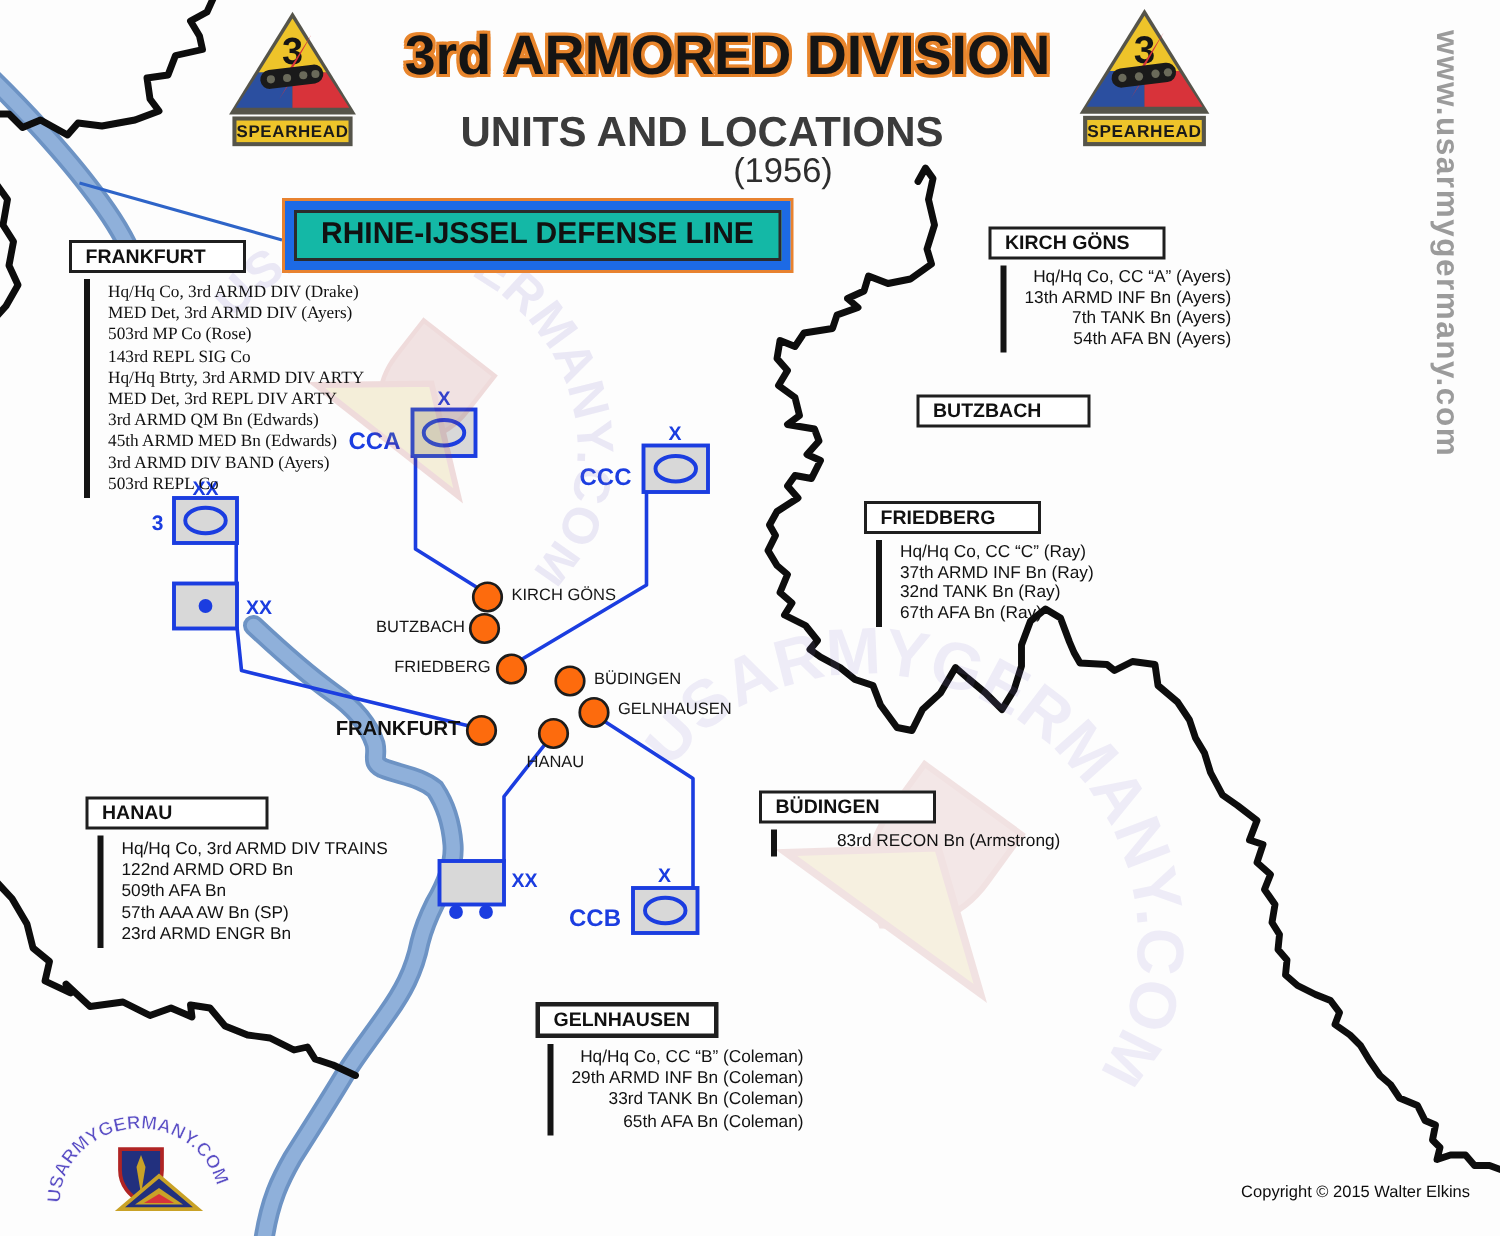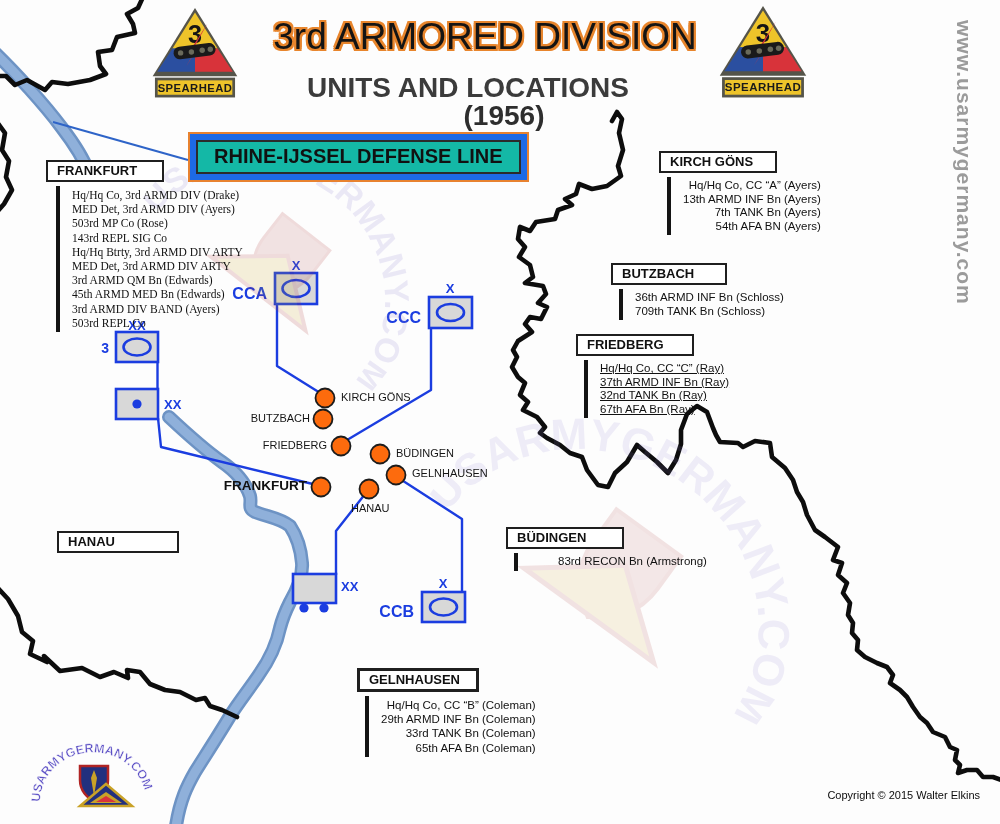--- a/index.html
+++ b/index.html
@@ -1,25 +1,25 @@
 <!DOCTYPE html>
 <html><head>
 <meta charset="utf-8">
 <style>
   html,body{margin:0;padding:0;background:#fff;}
   #stage{position:relative;width:1000px;height:824px;background:#fdfdfd;overflow:hidden;
          font-family:"Liberation Sans", sans-serif;}
   .abs{position:absolute;}
   
-  .title-main{left:210px;top:16px;width:550px;text-align:center;font-size:37px;font-weight:normal;
+  .title-main{left:210px;top:16px;width:550px;text-align:center;font-size:37px;font-weight:bold;
     color:#141414;letter-spacing:0px;
     text-shadow:-2px -2px 0 #e8852c,2px -2px 0 #e8852c,-2px 2px 0 #e8852c,2px 2px 0 #e8852c,
                 0 -2px 0 #e8852c,0 2px 0 #e8852c,-2px 0 0 #e8852c,2px 0 0 #e8852c;}
   .title-sub{left:218px;top:72px;width:500px;text-align:center;font-size:28px;font-weight:bold;color:#3b3b3b;}
-  .title-year{left:254px;top:100px;width:500px;text-align:center;font-size:28px;font-weight:700;color:#2e2e2e;}
+  .title-year{left:272px;top:100px;width:500px;text-align:center;font-size:23px;font-weight:400;color:#2e2e2e;}
   
   .dl-outer{left:188px;top:132px;border:2px solid #e8822f;}
   .dl-blue{border:6px solid #1d6ae5;background:#fff;}
   .dl-inner{border:2px solid #2b2b2b;padding:3px 16px 4px 16px;font-size:20px;font-weight:bold;color:#111;
             white-space:nowrap;background:#14b8a6;}
   
   .ub-head{background:#fff;border:2px solid #1f1f1f;padding:1px 9px 2px 9px;font-size:13px;font-weight:bold;
            color:#111;white-space:nowrap;}
   .ub-list{border-left:4px solid #141414;padding:2px 0 2px 12px;font-size:11.5px;color:#111;}
   .ub-list .u{line-height:14.2px;white-space:nowrap;}
@@ -176,65 +176,68 @@
   </div>
 
   <div class="abs" style="left:46px;top:160px;">
     <div class="ub-head" style="display:inline-block;min-width:96px;">FRANKFURT</div>
     <div class="ub-list" style="margin:4px 0 0 10px;font-family:Liberation Serif, serif;">
       <div class="u">Hq/Hq Co, 3rd ARMD DIV (Drake)</div>
       <div class="u">MED Det, 3rd ARMD DIV (Ayers)</div>
       <div class="u">503rd MP Co (Rose)</div>
       <div class="u">143rd REPL SIG Co</div>
       <div class="u">Hq/Hq Btrty, 3rd ARMD DIV ARTY</div>
-      <div class="u">MED Det, 3rd ARMD DIV ARTY</div>
+      <div class="u">MED Det, 3rd REPL DIV ARTY</div>
       <div class="u">3rd ARMD QM Bn (Edwards)</div>
       <div class="u">45th ARMD MED Bn (Edwards)</div>
       <div class="u">3rd ARMD DIV BAND (Ayers)</div>
       <div class="u">503rd REPL Co</div>
     </div>
   </div>
 
   <div class="abs" style="left:659px;top:151px;">
     <div class="ub-head" style="display:inline-block;min-width:96px;">KIRCH GÖNS</div>
     <div class="ub-list ub-list-tight" style="margin:4px 0 0 8px;text-align:right;">
       <div class="u">Hq/Hq Co, CC “A” (Ayers)</div>
       <div class="u">13th ARMD INF Bn (Ayers)</div>
       <div class="u">7th TANK Bn (Ayers)</div>
       <div class="u">54th AFA BN (Ayers)</div>
     </div>
   </div>
 
   <div class="abs" style="left:611px;top:263px;">
     <div class="ub-head" style="display:inline-block;min-width:94px;">BUTZBACH</div>
-    <div class="ub-list ub-list-tight" style="margin:4px 0 0 8px;">
-      <div class="u">36th ARMD INF Bn (Schloss)</div>
-      <div class="u">709th TANK Bn (Schloss)</div>
-    </div>
   </div>
 
   <div class="abs" style="left:576px;top:334px;">
     <div class="ub-head" style="display:inline-block;min-width:96px;">FRIEDBERG</div>
-    <div class="ub-list ub-list-tight" style="margin:4px 4px 0 8px;text-decoration:underline;">
+    <div class="ub-list ub-list-tight" style="margin:4px 4px 0 8px;">
       <div class="u">Hq/Hq Co, CC “C” (Ray)</div>
       <div class="u">37th ARMD INF Bn (Ray)</div>
       <div class="u">32nd TANK Bn (Ray)</div>
       <div class="u">67th AFA Bn (Ray)</div>
     </div>
   </div>
 
   <div class="abs" style="left:506px;top:527px;">
     <div class="ub-head" style="display:inline-block;min-width:96px;">BÜDINGEN</div>
     <div class="ub-list ub-list-tight" style="margin:4px 0 0 8px;padding-left:40px;">
       <div class="u">83rd RECON Bn (Armstrong)</div>
     </div>
   </div>
 
   <div class="abs" style="left:57px;top:531px;">
     <div class="ub-head" style="display:inline-block;min-width:100px;">HANAU</div>
+    <div class="ub-list" style="margin:4px 0 0 8px;">
+      <div class="u">Hq/Hq Co, 3rd ARMD DIV TRAINS</div>
+      <div class="u">122nd ARMD ORD Bn</div>
+      <div class="u">509th AFA Bn</div>
+      <div class="u">57th AAA AW Bn (SP)</div>
+      <div class="u">23rd ARMD ENGR Bn</div>
+    </div>
   </div>
 
   <div class="abs" style="left:357px;top:668px;">
     <div class="ub-head" style="display:inline-block;min-width:98px;border-width:3px;">GELNHAUSEN</div>
     <div class="ub-list" style="margin:4px 1px 0 8px;text-align:right;">
       <div class="u">Hq/Hq Co, CC “B” (Coleman)</div>
       <div class="u">29th ARMD INF Bn (Coleman)</div>
       <div class="u">33rd TANK Bn (Coleman)</div>
       <div class="u">65th AFA Bn (Coleman)</div>
     </div>

